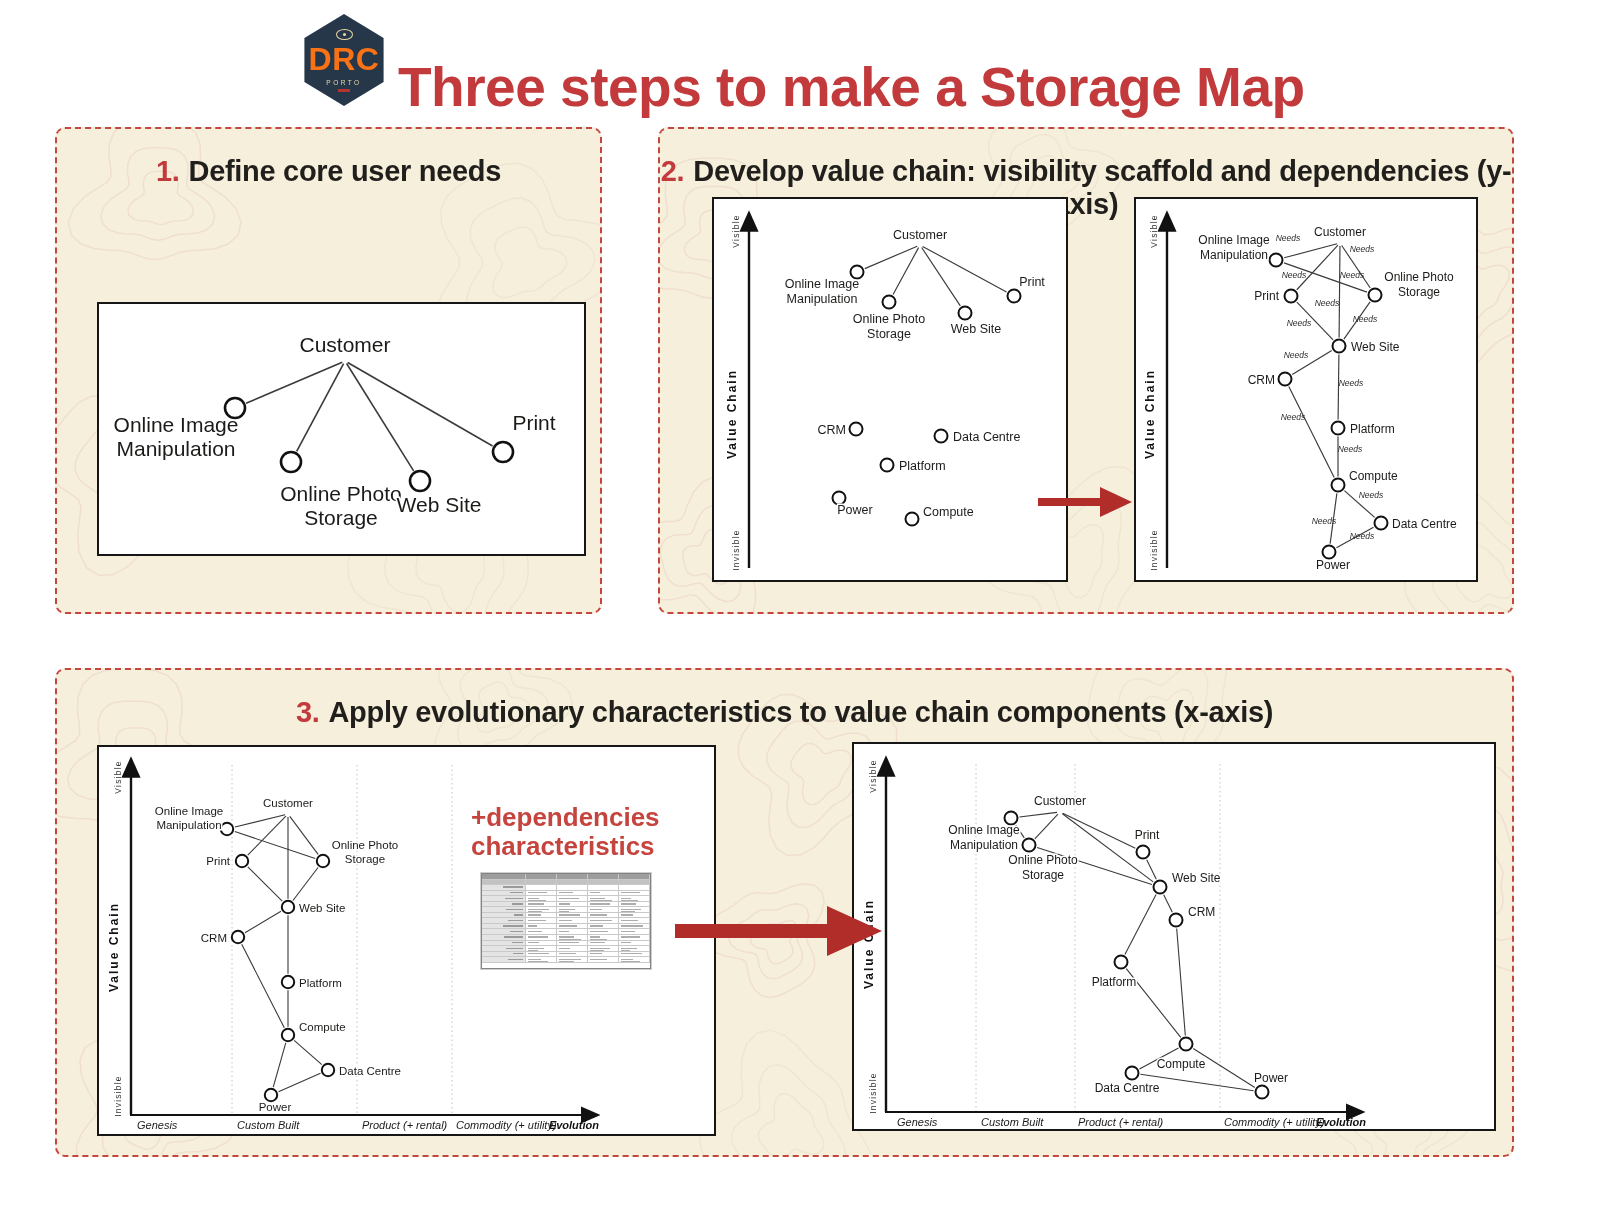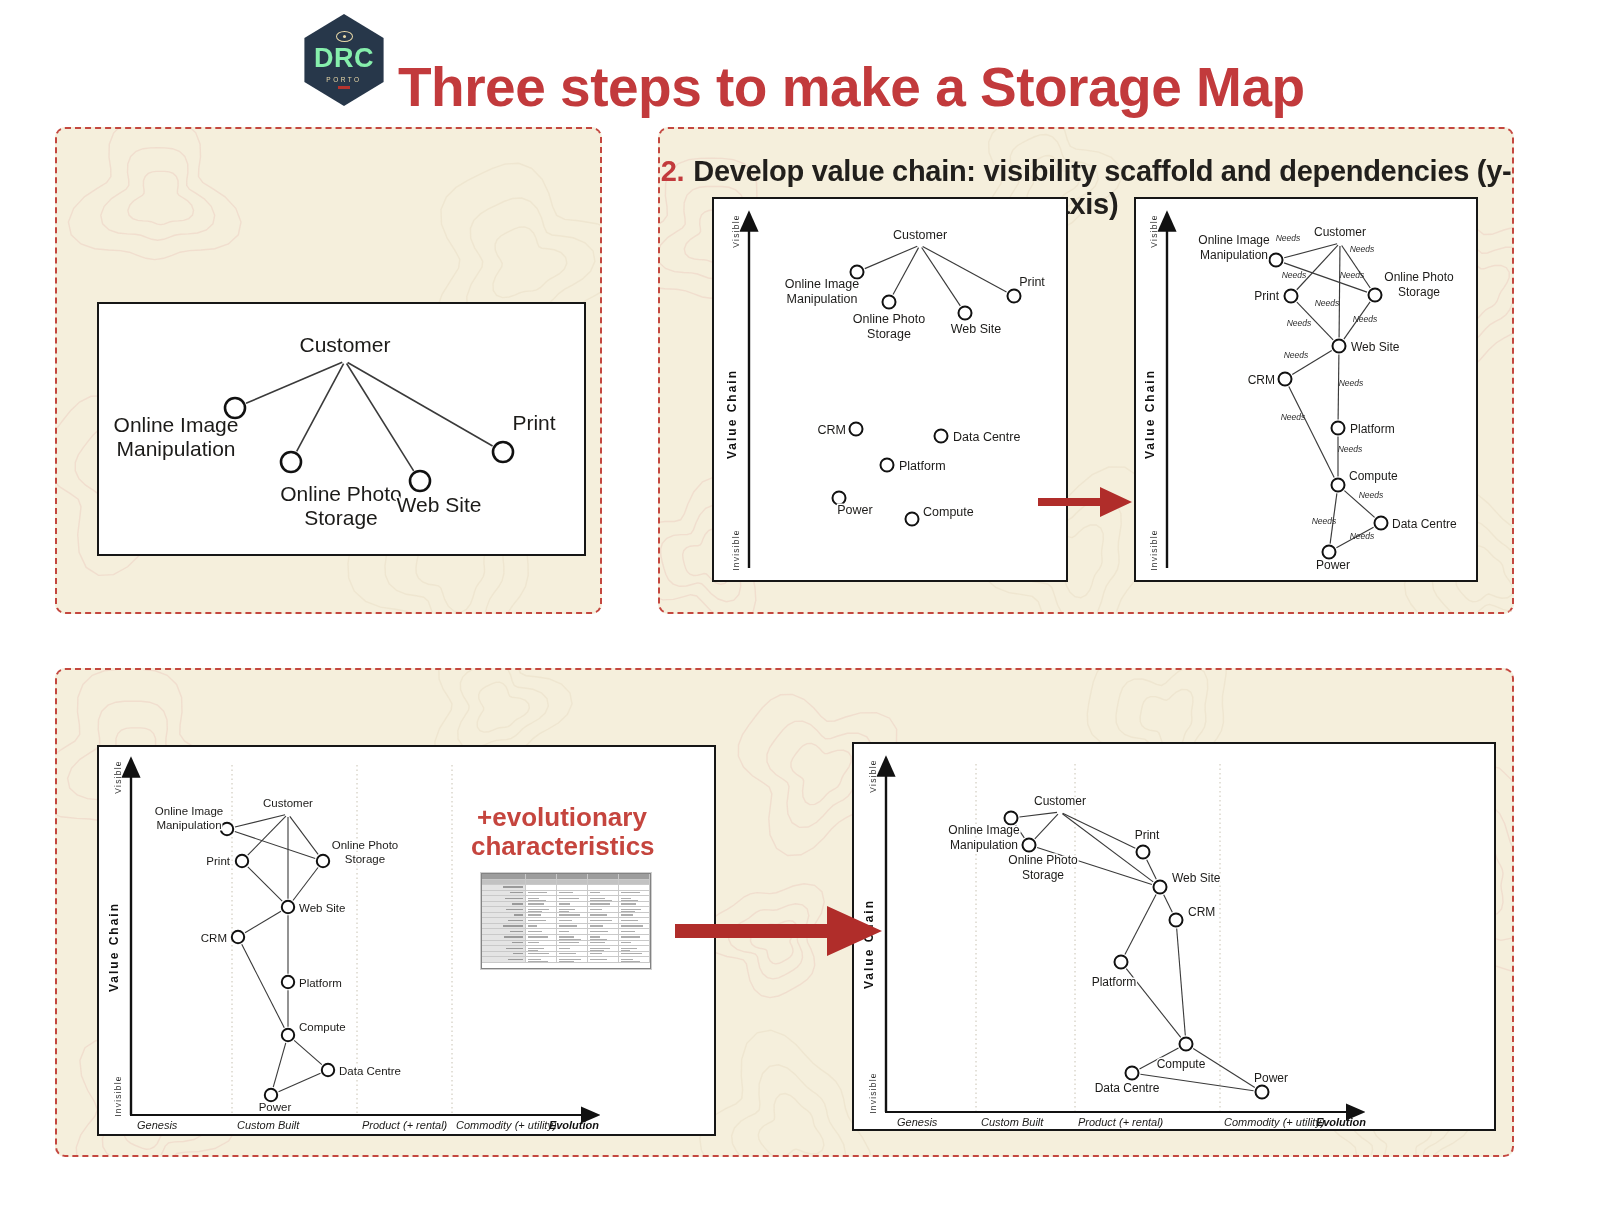--- a/index.html
+++ b/index.html
@@ -21,21 +21,21 @@
   svg.chart{position:absolute;inset:0;width:100%;height:100%;}
   .arrow{position:absolute;z-index:3;}
   #arrow2{left:378px;top:355px;width:94px;height:36px;}
   #arrow3{left:618px;top:232px;width:207px;height:58px;}
   
   #logo{position:absolute;left:300px;top:14px;width:88px;height:92px;background:#27374a;
       clip-path:polygon(50% 0%,95% 26%,95% 74%,50% 100%,5% 74%,5% 26%);
       display:flex;flex-direction:column;align-items:center;justify-content:center;z-index:2;}
   #logo .eye{width:15px;height:9px;border:1.5px solid #ead9a8;border-radius:50%;position:relative;margin-bottom:3px;}
   #logo .eye::after{content:"";position:absolute;left:50%;top:50%;width:3px;height:3px;margin:-1.5px 0 0 -1.5px;border-radius:50%;background:#ead9a8;}
-  #logo .drc{font-size:27px;font-weight:800;color:#86efac;letter-spacing:.5px;line-height:1;}
+  #logo .drc{font-size:32px;font-weight:800;color:#f97316;letter-spacing:.5px;line-height:1;}
   #logo .porto{font-size:6.5px;letter-spacing:2.5px;color:#ead9a8;margin-top:4px;}
   #logo .bar{width:12px;height:3px;background:#b5342f;margin-top:3px;}
   #mainTitle{position:absolute;left:398px;top:18px;width:870px;font-size:55px;font-weight:800;
       color:#c23a3c;letter-spacing:-0.5px;white-space:nowrap;}
   
   #evoChars{position:absolute;left:372px;top:56px;width:182px;text-align:center;
       font-size:26px;font-weight:600;color:#c5453e;line-height:1.12;z-index:3;}
   #evoTable{position:absolute;left:382px;top:126px;width:168px;height:94px;z-index:3;
       display:grid;grid-template-columns:26% 18.5% 18.5% 18.5% 18.5%;grid-auto-rows:5.55px;
       border:1.5px solid #838383;background:#fff;box-shadow:0 0 0 1px #cfcfcf;}
@@ -67,20 +67,23 @@
       <path d="M148.5,347.8L141.3,357.9L136.5,367.1L133.3,376.4L129.5,385.6L123.6,393.7L115.6,399.7L106.9,404.3L98.7,409.2L90.8,416.5L81.9,426.7L70.6,437.8L56.5,445.6L41.6,446.4L29.2,438.4L22.1,423.3L20.7,405.4L22.7,389.3L24.0,377.7L21.2,370.3L13.3,364.6L2.4,357.6L-7.5,347.8L-13.2,335.7L-13.1,323.2L-8.6,311.6L-1.7,301.3L5.7,291.5L13.5,281.8L22.6,273.1L33.9,267.3L46.8,266.9L59.7,272.3L70.6,281.8L78.7,291.2L85.6,296.7L94.0,296.5L106.4,292.0L122.8,287.5L140.6,287.1L155.3,293.3L163.1,305.5L163.0,320.6L156.9,335.4L148.5,347.8Z" fill="none" stroke="#edcfc2" stroke-width="1.4" opacity="0.55"></path>
       <path d="M125.0,349.8L120.2,356.5L117.1,362.5L115.0,368.7L112.5,374.7L108.6,380.1L103.3,384.1L97.6,387.1L92.1,390.3L86.9,395.2L81.1,401.9L73.6,409.2L64.3,414.4L54.5,414.9L46.3,409.6L41.6,399.6L40.6,387.8L42.0,377.2L42.9,369.5L41.0,364.6L35.8,360.9L28.6,356.2L22.0,349.8L18.3,341.8L18.3,333.5L21.3,325.9L25.9,319.1L30.8,312.6L35.9,306.3L41.9,300.5L49.3,296.7L57.9,296.4L66.4,300.0L73.6,306.2L79.0,312.4L83.5,316.1L89.0,315.9L97.2,313.0L108.1,310.0L119.8,309.7L129.5,313.8L134.7,321.9L134.6,331.9L130.5,341.6L125.0,349.8Z" fill="none" stroke="#edcfc2" stroke-width="1.4" opacity="0.55"></path>
       <path d="M106.2,351.8L103.4,355.6L101.7,359.1L100.4,362.6L99.0,366.1L96.7,369.2L93.7,371.5L90.4,373.2L87.3,375.1L84.3,377.9L80.9,381.8L76.6,386.0L71.2,389.0L65.6,389.2L60.9,386.2L58.1,380.5L57.6,373.7L58.4,367.5L58.9,363.1L57.8,360.3L54.8,358.2L50.7,355.5L46.9,351.8L44.8,347.2L44.8,342.4L46.5,338.0L49.1,334.1L51.9,330.4L54.9,326.7L58.3,323.4L62.6,321.2L67.6,321.0L72.5,323.1L76.6,326.7L79.7,330.3L82.3,332.4L85.5,332.3L90.2,330.6L96.4,328.8L103.2,328.7L108.8,331.1L111.7,335.7L111.7,341.5L109.4,347.0L106.2,351.8Z" fill="none" stroke="#edcfc2" stroke-width="1.4" opacity="0.55"></path>
       <path d="M471.0,434.7L471.2,446.2L468.5,457.5L462.8,467.5L455.8,476.4L449.7,485.6L445.3,497.4L441.1,512.7L434.5,529.9L423.3,544.8L407.9,552.3L391.0,549.2L376.3,536.3L366.5,518.1L360.9,500.6L356.5,488.3L349.7,482.4L338.3,480.3L323.5,478.1L308.6,472.3L297.3,462.2L291.7,449.0L291.0,434.7L293.0,420.6L295.8,406.8L299.0,392.7L304.4,379.0L313.7,367.7L327.4,361.3L343.8,361.3L359.7,366.2L372.6,372.1L382.3,374.1L391.0,369.2L402.0,358.2L417.2,345.4L435.7,336.8L453.8,336.9L467.5,346.3L474.3,362.4L474.9,380.8L472.3,397.6L470.0,411.5L469.9,423.4L471.0,434.7Z" fill="none" stroke="#eadfc6" stroke-width="1.4" opacity="0.55"></path>
       <path d="M446.8,436.7L446.9,444.3L445.1,451.7L441.3,458.3L436.7,464.2L432.7,470.3L429.8,478.1L427.0,488.2L422.7,499.6L415.3,509.4L405.1,514.3L394.0,512.3L384.3,503.8L377.8,491.8L374.1,480.2L371.2,472.1L366.7,468.2L359.2,466.8L349.4,465.3L339.6,461.5L332.2,454.8L328.4,446.1L328.0,436.7L329.3,427.4L331.1,418.3L333.3,409.0L336.8,400.0L342.9,392.5L352.0,388.3L362.8,388.2L373.3,391.5L381.8,395.4L388.2,396.7L394.0,393.5L401.2,386.2L411.3,377.8L423.5,372.1L435.5,372.1L444.5,378.4L449.0,389.0L449.4,401.1L447.6,412.2L446.1,421.4L446.0,429.2L446.8,436.7Z" fill="none" stroke="#eadfc6" stroke-width="1.4" opacity="0.55"></path>
       <path d="M427.4,438.7L427.5,443.1L426.4,447.3L424.2,451.2L421.6,454.5L419.3,458.0L417.6,462.5L416.0,468.3L413.5,474.9L409.2,480.6L403.4,483.4L397.0,482.2L391.4,477.3L387.7,470.4L385.5,463.7L383.9,459.1L381.3,456.8L377.0,456.0L371.3,455.2L365.7,453.0L361.4,449.1L359.2,444.1L359.0,438.7L359.7,433.3L360.8,428.1L362.0,422.7L364.0,417.5L367.6,413.2L372.8,410.8L379.0,410.8L385.1,412.7L390.0,414.9L393.7,415.7L397.0,413.8L401.1,409.6L406.9,404.8L413.9,401.5L420.9,401.5L426.1,405.1L428.6,411.2L428.9,418.2L427.9,424.6L427.0,429.9L426.9,434.4L427.4,438.7Z" fill="none" stroke="#eadfc6" stroke-width="1.4" opacity="0.55"></path>
       <path d="M308.1,251.2L306.9,256.2L306.2,261.3L306.8,267.3L308.2,274.7L308.7,283.4L306.8,291.9L301.5,297.9L293.6,299.6L284.9,296.7L277.2,290.9L271.5,284.6L267.3,280.5L263.1,279.6L257.8,281.1L251.1,282.9L243.7,283.2L237.1,281.0L232.3,276.4L229.3,270.4L227.3,264.1L225.6,257.8L224.1,251.2L223.7,244.3L225.6,237.7L230.4,232.4L237.5,229.3L245.3,228.4L251.8,228.4L256.1,227.2L258.7,223.2L261.2,216.1L265.3,207.7L271.5,200.6L279.2,197.4L286.8,199.0L292.7,204.7L296.5,212.3L298.7,219.8L300.6,226.0L303.0,230.9L305.7,235.5L307.9,240.5L308.7,245.8L308.1,251.2Z" fill="none" stroke="#edcfc2" stroke-width="1.4" opacity="0.55"></path>
       <path d="M298.7,253.2L297.8,256.5L297.4,259.9L297.8,263.8L298.7,268.7L299.1,274.5L297.8,280.0L294.3,284.0L289.1,285.1L283.3,283.2L278.3,279.4L274.5,275.2L271.7,272.5L269.0,271.9L265.5,272.9L261.0,274.1L256.2,274.3L251.8,272.8L248.6,269.8L246.6,265.9L245.3,261.7L244.2,257.5L243.2,253.2L243.0,248.6L244.2,244.3L247.4,240.8L252.1,238.7L257.2,238.1L261.5,238.1L264.3,237.3L266.1,234.7L267.7,230.0L270.4,224.5L274.5,219.8L279.6,217.7L284.6,218.7L288.5,222.5L291.0,227.5L292.5,232.4L293.7,236.5L295.3,239.8L297.1,242.9L298.5,246.1L299.1,249.6L298.7,253.2Z" fill="none" stroke="#edcfc2" stroke-width="1.4" opacity="0.55"></path>
       <path d="M291.4,255.2L290.9,257.1L290.7,259.0L290.9,261.3L291.4,264.1L291.6,267.4L290.9,270.6L288.9,272.9L285.9,273.6L282.6,272.5L279.7,270.2L277.5,267.9L275.9,266.3L274.3,266.0L272.3,266.5L269.7,267.2L266.9,267.4L264.4,266.5L262.6,264.7L261.5,262.5L260.7,260.1L260.1,257.7L259.5,255.2L259.3,252.5L260.1,250.0L261.9,248.0L264.6,246.9L267.5,246.5L270.0,246.5L271.6,246.1L272.6,244.5L273.6,241.8L275.1,238.6L277.5,236.0L280.4,234.7L283.3,235.3L285.6,237.5L287.0,240.4L287.8,243.2L288.6,245.6L289.5,247.5L290.5,249.2L291.3,251.1L291.7,253.1L291.4,255.2Z" fill="none" stroke="#edcfc2" stroke-width="1.4" opacity="0.55"></path>
     </svg>
+  <div class="panel-title">
+    <span class="num">1.</span><span>Define core user needs</span>
+  </div>
   <div class="box" id="box1">
     <svg class="chart" viewBox="0 0 485 250">
         <defs>
           <marker id="needs-tree-chart-ah" markerWidth="9" markerHeight="8" refX="7" refY="4" orient="auto">
             <path d="M0,0 L9,4 L0,8 Z" fill="#111"></path>
           </marker>
         </defs>
         <line x1="243.24126936244417" y1="58.1787303633193" x2="147.03492255022329" y2="99.28507854672279" stroke="#3a3a3a" stroke-width="1.6"></line>
         <line x1="244.5855169250061" y1="59.645607232858985" x2="197.65793229997564" y2="147.41757106856406" stroke="#3a3a3a" stroke-width="1.6"></line>
         <line x1="247.58999682000953" y1="59.543994912015265" x2="314.6400127199618" y2="166.82402035193894" stroke="#3a3a3a" stroke-width="1.6"></line>
@@ -254,20 +257,23 @@
       <path d="M178.0,446.2L179.0,459.4L171.6,471.0L157.9,478.5L142.2,481.5L128.7,482.1L119.7,483.5L114.4,488.4L110.6,497.2L105.4,507.7L97.4,516.7L87.3,521.8L76.3,522.4L65.7,519.8L55.5,515.8L45.3,511.5L35.1,506.5L25.9,499.4L20.0,489.4L19.3,477.3L23.8,464.8L31.3,454.2L38.0,446.2L40.4,439.5L37.3,431.5L30.6,420.3L24.5,405.8L22.9,390.4L28.0,377.7L38.8,370.7L52.4,369.8L65.9,373.3L77.5,378.2L87.3,381.8L96.3,383.8L105.1,385.4L113.7,388.4L121.0,393.7L126.8,400.7L131.7,407.7L137.8,413.8L146.6,419.1L158.1,425.4L169.9,434.3L178.0,446.2Z" fill="none" stroke="#edcfc2" stroke-width="1.4" opacity="0.55"></path>
       <path d="M150.2,448.2L150.8,456.9L145.9,464.5L136.9,469.5L126.6,471.5L117.6,471.9L111.7,472.8L108.2,476.1L105.7,481.8L102.2,488.8L97.0,494.7L90.3,498.1L83.1,498.5L76.0,496.8L69.3,494.1L62.6,491.3L55.8,488.0L49.8,483.3L45.9,476.7L45.4,468.7L48.4,460.5L53.4,453.5L57.8,448.2L59.3,443.7L57.3,438.5L52.9,431.1L48.8,421.5L47.8,411.4L51.1,403.0L58.3,398.3L67.3,397.8L76.2,400.1L83.8,403.3L90.3,405.7L96.2,407.0L102.1,408.1L107.7,410.1L112.6,413.6L116.3,418.1L119.6,422.8L123.6,426.8L129.4,430.3L137.0,434.5L144.8,440.4L150.2,448.2Z" fill="none" stroke="#edcfc2" stroke-width="1.4" opacity="0.55"></path>
       <path d="M127.8,450.2L128.1,455.2L125.3,459.6L120.1,462.5L114.2,463.6L109.0,463.8L105.6,464.4L103.6,466.3L102.1,469.6L100.2,473.6L97.2,477.0L93.3,478.9L89.1,479.2L85.1,478.2L81.2,476.6L77.4,475.0L73.5,473.1L70.0,470.4L67.7,466.6L67.4,462.0L69.2,457.3L72.0,453.3L74.6,450.2L75.5,447.6L74.3,444.6L71.8,440.4L69.4,434.9L68.8,429.0L70.8,424.2L74.9,421.5L80.0,421.2L85.2,422.5L89.6,424.3L93.3,425.7L96.7,426.5L100.1,427.1L103.3,428.3L106.1,430.3L108.3,432.9L110.2,435.6L112.5,437.9L115.8,439.9L120.2,442.3L124.7,445.7L127.8,450.2Z" fill="none" stroke="#edcfc2" stroke-width="1.4" opacity="0.55"></path>
       <path d="M1406.7,465.6L1395.2,473.7L1384.8,479.2L1378.4,483.8L1376.3,489.9L1376.5,498.5L1376.1,508.8L1372.8,518.8L1366.4,526.4L1357.7,530.7L1348.2,532.5L1338.6,533.3L1328.8,533.9L1318.6,533.7L1308.6,531.3L1300.3,525.3L1295.4,515.5L1294.7,503.6L1297.0,492.3L1299.3,483.6L1298.3,477.4L1292.5,472.2L1282.7,465.6L1272.5,456.1L1265.8,444.2L1265.6,432.3L1272.0,422.8L1282.8,417.3L1294.9,415.1L1305.8,414.5L1314.9,413.6L1322.8,411.8L1330.6,409.8L1338.6,409.3L1346.4,411.1L1353.5,414.7L1360.1,418.5L1367.3,420.9L1376.6,421.8L1388.4,422.4L1401.3,425.3L1412.1,432.0L1417.3,442.5L1415.2,454.6L1406.7,465.6Z" fill="none" stroke="#eadfc6" stroke-width="1.4" opacity="0.55"></path>
       <path d="M1386.6,467.6L1379.0,473.0L1372.1,476.6L1367.9,479.6L1366.5,483.6L1366.6,489.3L1366.3,496.1L1364.2,502.7L1359.9,507.7L1354.2,510.6L1348.0,511.8L1341.6,512.3L1335.1,512.6L1328.4,512.6L1321.8,511.0L1316.3,507.0L1313.1,500.5L1312.6,492.7L1314.1,485.3L1315.6,479.5L1315.0,475.4L1311.2,472.0L1304.7,467.6L1297.9,461.3L1293.6,453.5L1293.4,445.6L1297.7,439.4L1304.8,435.7L1312.7,434.3L1319.9,433.9L1325.9,433.3L1331.2,432.1L1336.3,430.8L1341.6,430.4L1346.8,431.6L1351.5,434.0L1355.8,436.5L1360.5,438.1L1366.7,438.7L1374.5,439.1L1383.0,441.0L1390.1,445.5L1393.5,452.3L1392.2,460.3L1386.6,467.6Z" fill="none" stroke="#eadfc6" stroke-width="1.4" opacity="0.55"></path>
       <path d="M1370.5,469.6L1366.1,472.7L1362.2,474.8L1359.7,476.5L1358.9,478.8L1359.0,482.1L1358.8,486.0L1357.6,489.8L1355.2,492.7L1351.9,494.4L1348.3,495.0L1344.6,495.3L1340.9,495.5L1337.0,495.5L1333.2,494.6L1330.0,492.3L1328.2,488.5L1327.9,484.1L1328.8,479.8L1329.7,476.4L1329.3,474.1L1327.1,472.1L1323.4,469.6L1319.5,466.0L1317.0,461.5L1316.9,456.9L1319.3,453.3L1323.4,451.2L1328.0,450.4L1332.1,450.2L1335.6,449.8L1338.6,449.1L1341.6,448.4L1344.6,448.2L1347.6,448.9L1350.3,450.3L1352.8,451.7L1355.5,452.6L1359.0,452.9L1363.5,453.2L1368.4,454.3L1372.5,456.9L1374.5,460.8L1373.7,465.4L1370.5,469.6Z" fill="none" stroke="#eadfc6" stroke-width="1.4" opacity="0.55"></path>
       <path d="M749.7,266.8L750.5,272.2L753.8,278.7L756.9,286.8L757.7,295.5L755.2,303.4L750.1,309.6L743.5,314.3L736.5,318.4L729.3,322.4L721.5,326.0L712.9,327.6L704.5,325.7L697.4,319.6L692.9,310.6L690.8,301.2L689.4,293.9L686.3,289.8L679.7,288.1L669.8,286.5L658.7,282.7L649.7,275.8L645.7,266.8L647.6,257.4L654.0,249.4L662.3,243.6L670.2,239.3L676.6,235.3L682.0,231.0L687.3,226.8L693.3,223.8L700.0,222.6L706.7,223.1L712.9,223.6L719.3,222.7L726.7,219.8L736.1,216.0L747.0,213.7L757.5,215.3L764.9,221.7L767.2,231.9L764.4,243.3L758.4,253.4L752.7,261.0L749.7,266.8Z" fill="none" stroke="#edcfc2" stroke-width="1.4" opacity="0.55"></path>
       <path d="M740.2,268.8L740.8,272.3L742.9,276.7L745.0,282.0L745.5,287.7L743.8,292.9L740.4,297.0L736.1,300.1L731.5,302.8L726.7,305.5L721.6,307.9L715.9,308.9L710.4,307.6L705.7,303.6L702.7,297.7L701.3,291.5L700.4,286.7L698.4,284.0L694.0,282.8L687.5,281.8L680.1,279.3L674.2,274.8L671.6,268.8L672.8,262.5L677.0,257.3L682.5,253.5L687.7,250.6L692.0,248.0L695.5,245.1L699.0,242.4L703.0,240.4L707.4,239.6L711.8,239.9L715.9,240.3L720.1,239.7L725.0,237.8L731.2,235.3L738.4,233.8L745.4,234.8L750.2,239.0L751.8,245.7L749.9,253.2L746.0,259.9L742.2,265.0L740.2,268.8Z" fill="none" stroke="#edcfc2" stroke-width="1.4" opacity="0.55"></path>
       <path d="M732.9,270.8L733.2,272.8L734.5,275.3L735.7,278.4L736.0,281.7L735.0,284.7L733.1,287.0L730.6,288.8L727.9,290.4L725.2,291.9L722.2,293.3L718.9,293.9L715.7,293.1L713.1,290.8L711.3,287.4L710.5,283.9L710.0,281.1L708.8,279.5L706.3,278.9L702.5,278.2L698.3,276.8L694.9,274.2L693.4,270.8L694.1,267.2L696.5,264.2L699.7,262.0L702.7,260.3L705.1,258.8L707.2,257.2L709.2,255.6L711.5,254.4L714.0,254.0L716.6,254.1L718.9,254.4L721.4,254.0L724.2,252.9L727.8,251.5L731.9,250.6L735.9,251.2L738.7,253.6L739.6,257.5L738.5,261.8L736.2,265.7L734.0,268.6L732.9,270.8Z" fill="none" stroke="#edcfc2" stroke-width="1.4" opacity="0.55"></path>
     </svg>
+  <div class="panel-title">
+    <span class="num">3.</span><span>Apply evolutionary characteristics to value chain components (x-axis)</span>
+  </div>
   <div class="box" id="box3a">
     <svg class="chart" viewBox="0 0 615 387">
         <defs>
           <marker id="pre-evolution-map-chart-ah" markerWidth="9" markerHeight="8" refX="7" refY="4" orient="auto">
             <path d="M0,0 L9,4 L0,8 Z" fill="#111"></path>
           </marker>
         </defs>
         <line x1="133" y1="18" x2="133" y2="368" stroke="#c8c2b2" stroke-width="1" stroke-dasharray="1.5,3"></line>
         <line x1="258" y1="18" x2="258" y2="368" stroke="#c8c2b2" stroke-width="1" stroke-dasharray="1.5,3"></line>
         <line x1="353" y1="18" x2="353" y2="368" stroke="#c8c2b2" stroke-width="1" stroke-dasharray="1.5,3"></line>
@@ -311,21 +317,21 @@
         <text x="0" y="0" fill="#2e2e2e" font-family="&quot;Liberation Sans&quot;,sans-serif" font-size="8.5" letter-spacing="1.2" text-anchor="middle" transform="rotate(-90 22 349) translate(22 349)">Invisible</text>
         <text x="0" y="0" fill="#111" font-family="&quot;Liberation Sans&quot;,sans-serif" font-size="12" font-weight="bold" letter-spacing="2" text-anchor="middle" transform="rotate(-90 19 200) translate(19 200)">Value Chain</text>
         <line x1="31" y1="368" x2="497" y2="368" stroke="#111" stroke-width="2.2" marker-end="url(#pre-evolution-map-chart-ah)"></line>
         <text x="38" y="382" fill="#1c1b19" font-family="&quot;Liberation Sans&quot;,sans-serif" font-size="11" font-style="italic" text-anchor="start">Genesis</text>
         <text x="138" y="382" fill="#1c1b19" font-family="&quot;Liberation Sans&quot;,sans-serif" font-size="11" font-style="italic" text-anchor="start">Custom Built</text>
         <text x="263" y="382" fill="#1c1b19" font-family="&quot;Liberation Sans&quot;,sans-serif" font-size="11" font-style="italic" text-anchor="start">Product (+ rental)</text>
         <text x="357" y="382" fill="#1c1b19" font-family="&quot;Liberation Sans&quot;,sans-serif" font-size="11" font-style="italic" text-anchor="start">Commodity (+ utility)</text>
         <text x="500" y="382" fill="#111" font-family="&quot;Liberation Sans&quot;,sans-serif" font-size="11" font-style="italic" font-weight="bold" text-anchor="end">Evolution</text>
       </svg>
     <div id="evoChars">
-      <div>+evolutionary</div>
+      <div>+dependencies</div>
       <div>characteristics</div>
     </div>
     <div id="evoTable">
         <div class="h1"></div>
         <div class="h1"></div>
         <div class="h1"></div>
         <div class="h1"></div>
         <div class="h1"></div>
         <div class="h2"></div>
         <div class="h2"></div>

